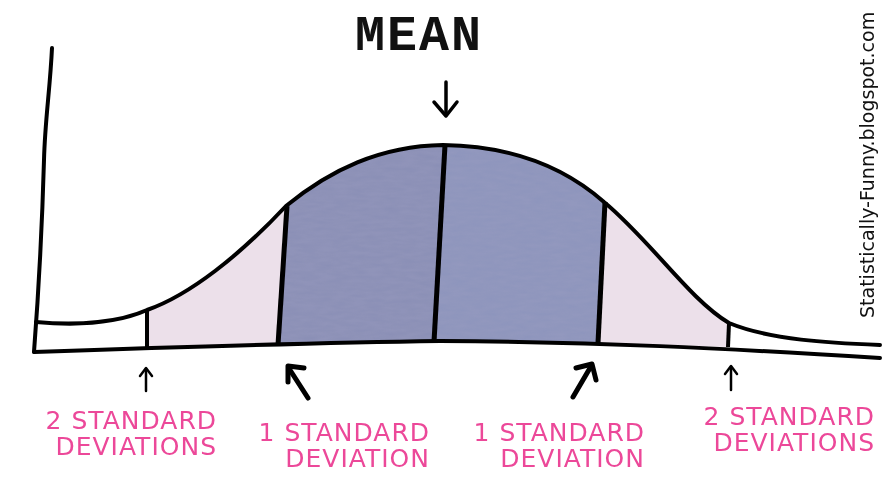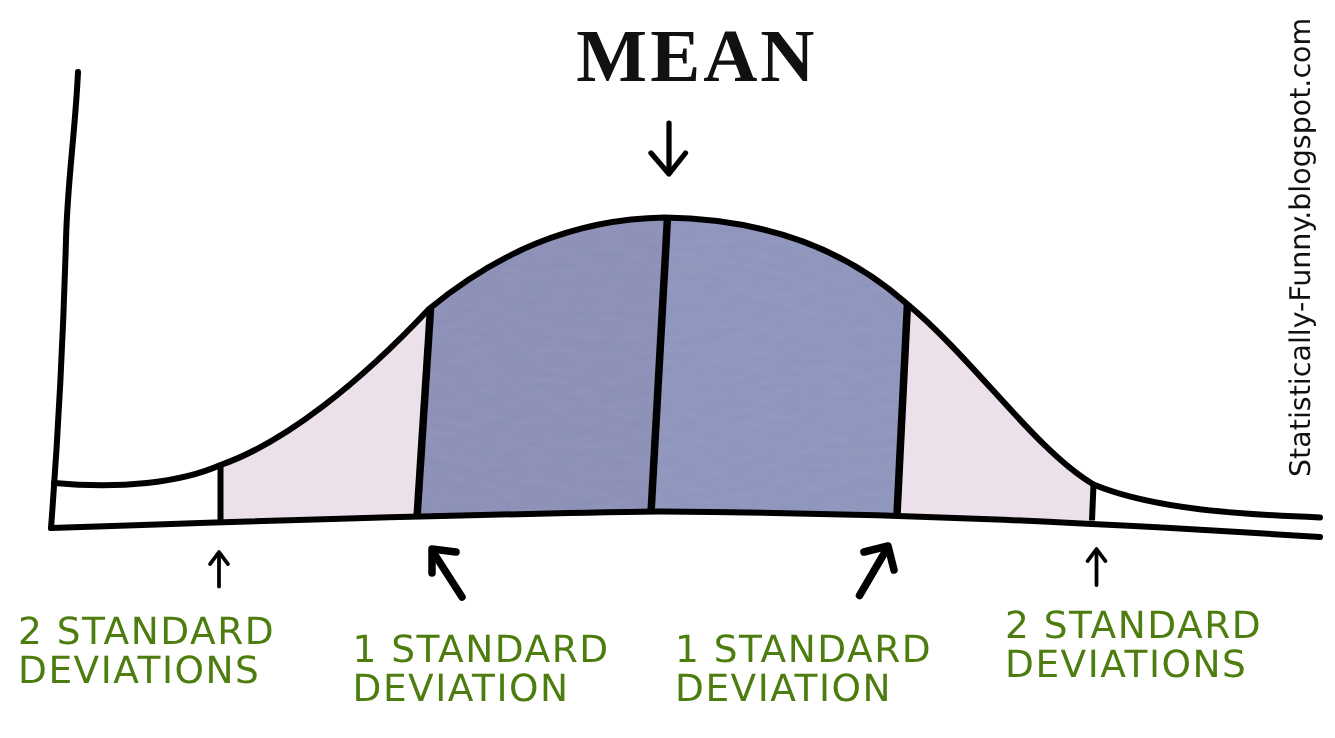--- a/index.html
+++ b/index.html
@@ -1,19 +1,19 @@
 <!DOCTYPE html>
 <html><head>
 <meta charset="utf-8">
 <style>
   html, body { margin: 0; padding: 0; background: #ffffff; }
   body { width: 890px; height: 492px; position: relative; overflow: hidden; font-family: "DejaVu Sans", sans-serif; }
   .diagram-svg { position: absolute; left: 0; top: 0; }
-  .label { position: absolute; text-align: left; color: #4d7c0f; font-family: "DejaVu Sans", sans-serif; letter-spacing: 1px; line-height: 1.05; }
-  .title { position: absolute; left: 355px; top: 8px; width: 190px; text-align: right; font-size: 50px; font-weight: bold; letter-spacing: 2px; color: #111; font-family: Liberation Serif, serif; }
+  .label { position: absolute; text-align: right; color: #ec4899; font-family: "DejaVu Sans", sans-serif; letter-spacing: 1px; line-height: 1.05; }
+  .title { position: absolute; left: 355px; top: 8px; width: 190px; text-align: left; font-size: 50px; font-weight: bold; letter-spacing: 2px; color: #111; font-family: Liberation Mono, monospace; }
   .credit { position: absolute; left: 856px; top: 318px; transform-origin: 0 0; transform: rotate(-90deg); font-size: 19px; color: #111; white-space: nowrap; font-family: "DejaVu Sans", sans-serif; }
   .lbl-line { display: block; font-size: 25px; }
 </style>
 </head>
 <body>
 
 <svg class="diagram-svg" width="890" height="492" viewBox="0 0 890 492">
   <defs>
     <filter id="crayon" x="0" y="0" width="100%" height="100%">
       <feTurbulence type="fractalNoise" baseFrequency="0.06 0.25" numOctaves="2" seed="3" result="n"></feTurbulence>

